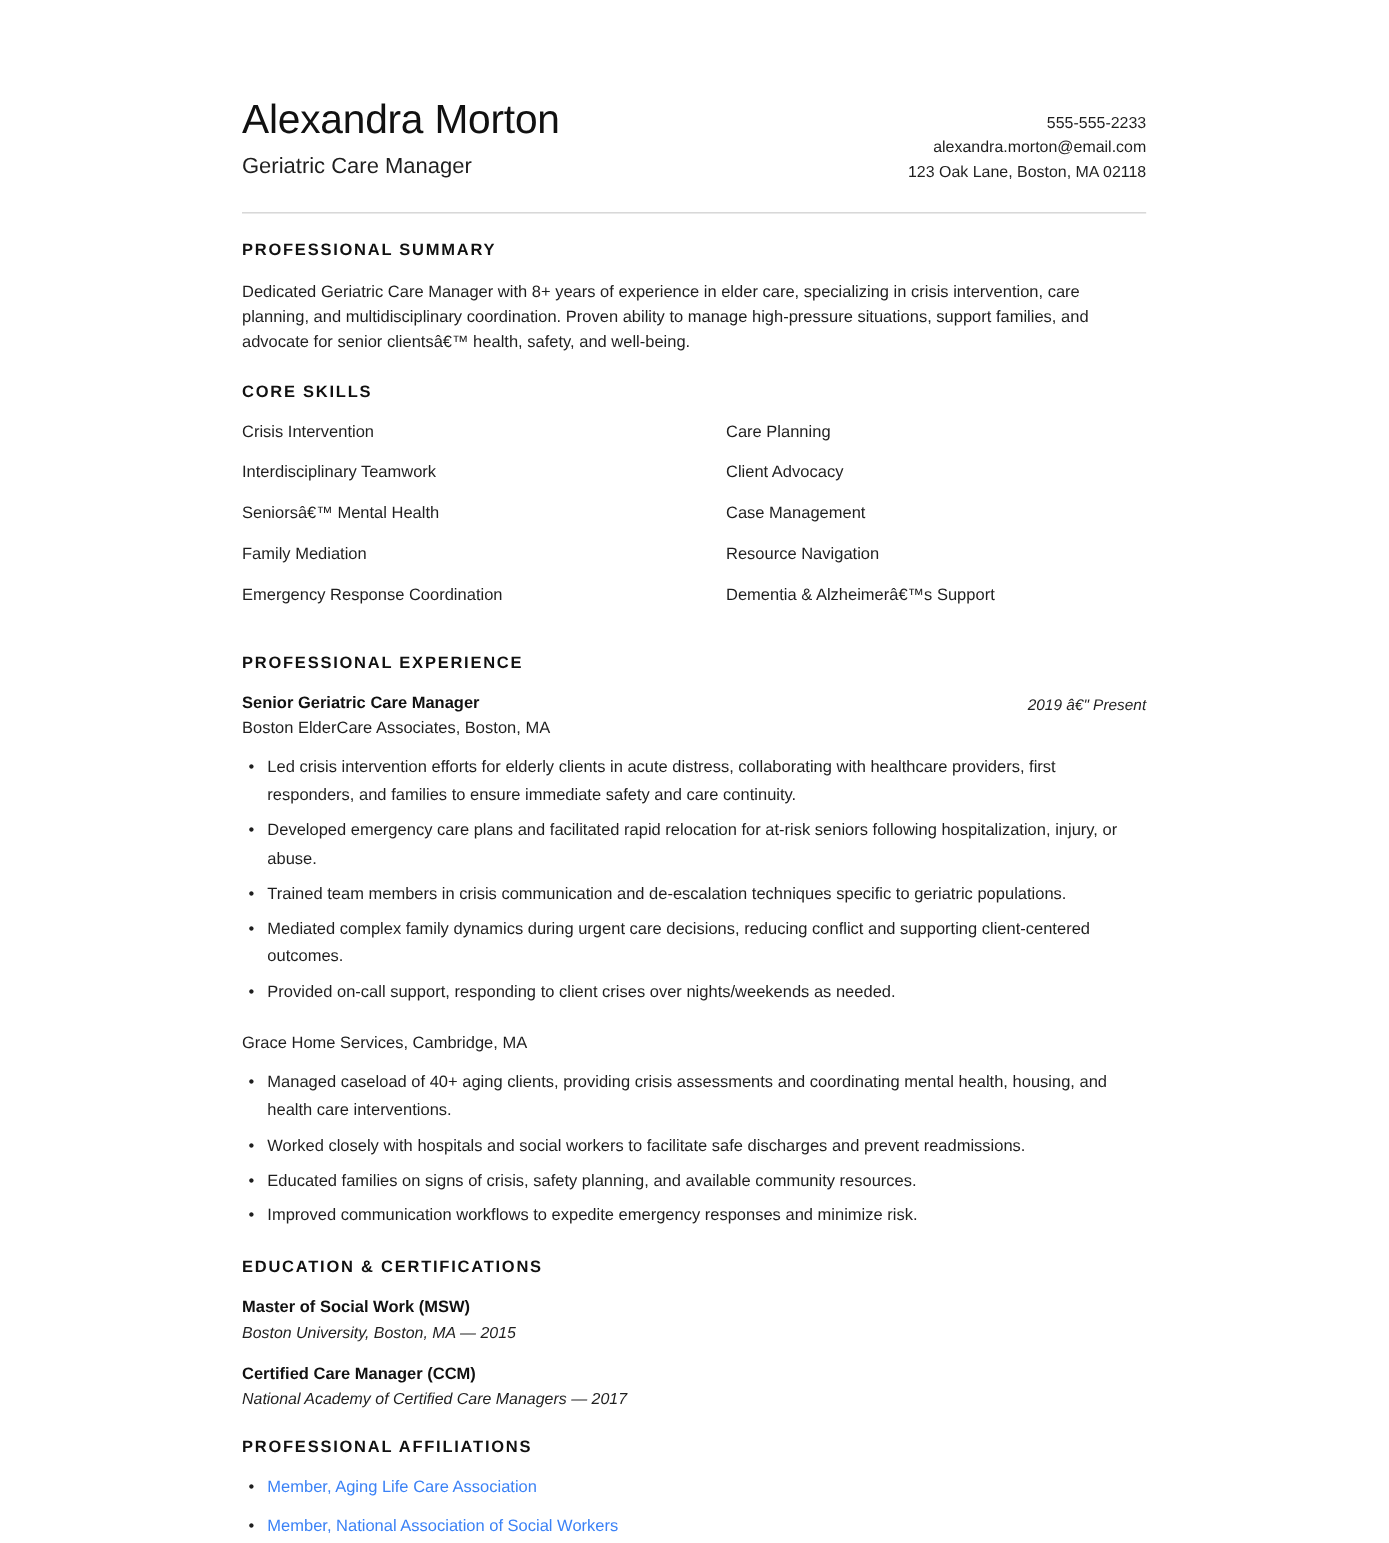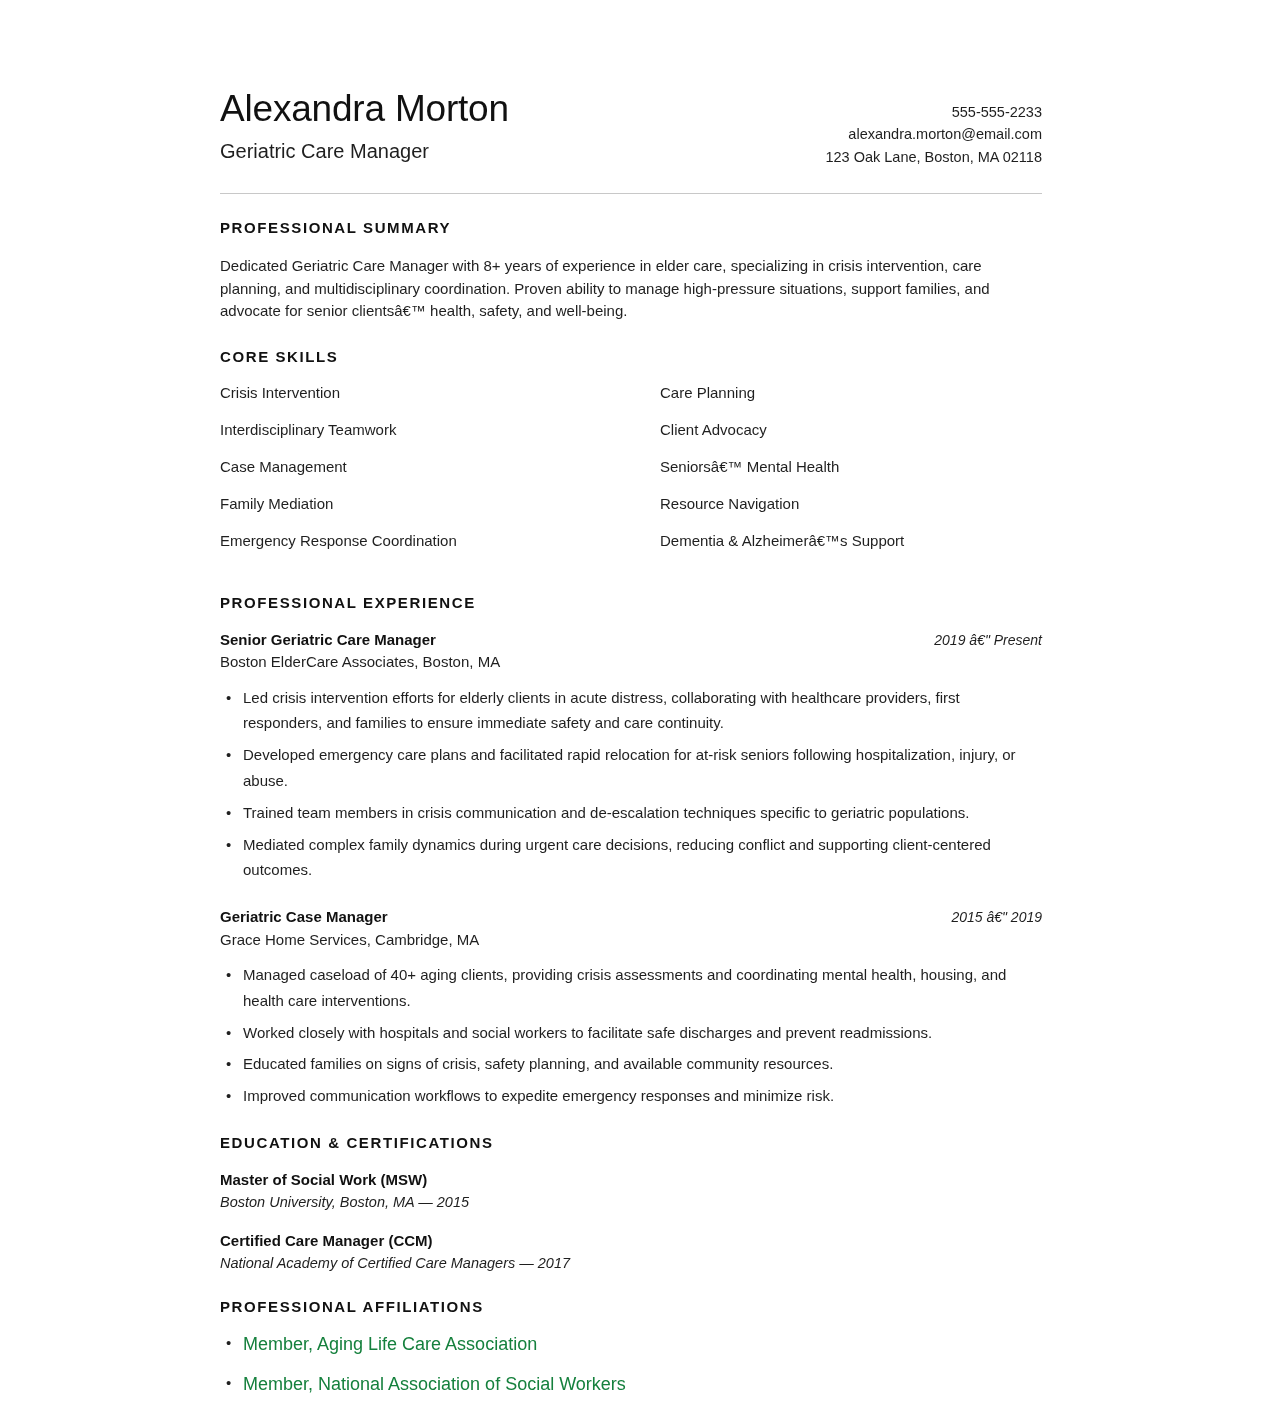--- a/index.html
+++ b/index.html
@@ -166,23 +166,23 @@
   }
 
   
   ul.affiliations {
     list-style: none;
     margin: 0;
     padding: 0;
   }
   ul.affiliations li {
     position: relative;
-    font-size: 18px;
-    line-height: 1.2;
-    color: #15803d;
+    font-size: 15px;
+    line-height: 1.2;
+    color: #3b82f6;
     padding-left: 23px;
     margin-bottom: 18px;
   }
   ul.affiliations li:before {
     content: "\2022";
     position: absolute;
     left: 6px;
     top: 0;
     font-size: 15px;
     line-height: 1.2;
@@ -214,22 +214,22 @@
       <p class="summary-text">Dedicated Geriatric Care Manager with 8+ years of experience in elder care, specializing in crisis intervention, care planning, and multidisciplinary coordination. Proven ability to manage high-pressure situations, support families, and advocate for senior clientsâ€™ health, safety, and well-being.</p>
     </div>
 
     <div class="section">
       <h2 class="section-heading">CORE SKILLS</h2>
       <div class="skills-grid">
         <div class="skill-item">Crisis Intervention</div>
         <div class="skill-item">Care Planning</div>
         <div class="skill-item">Interdisciplinary Teamwork</div>
         <div class="skill-item">Client Advocacy</div>
+        <div class="skill-item">Seniorsâ€™ Mental Health</div>
         <div class="skill-item">Case Management</div>
-        <div class="skill-item">Seniorsâ€™ Mental Health</div>
         <div class="skill-item">Family Mediation</div>
         <div class="skill-item">Resource Navigation</div>
         <div class="skill-item">Emergency Response Coordination</div>
         <div class="skill-item">Dementia &amp; Alzheimerâ€™s Support</div>
       </div>
     </div>
 
     <div class="section">
       <h2 class="section-heading">PROFESSIONAL EXPERIENCE</h2>
 
@@ -237,28 +237,25 @@
         <div class="job-row">
           <div class="job-role">Senior Geriatric Care Manager</div>
           <div class="job-dates">2019 â€" Present</div>
         </div>
         <div class="job-company">Boston ElderCare Associates, Boston, MA</div>
         <ul class="bullets">
           <li>Led crisis intervention efforts for elderly clients in acute distress, collaborating with healthcare providers, first responders, and families to ensure immediate safety and care continuity.</li>
           <li>Developed emergency care plans and facilitated rapid relocation for at-risk seniors following hospitalization, injury, or abuse.</li>
           <li>Trained team members in crisis communication and de-escalation techniques specific to geriatric populations.</li>
           <li>Mediated complex family dynamics during urgent care decisions, reducing conflict and supporting client-centered outcomes.</li>
+          <li>Provided on-call support, responding to client crises over nights/weekends as needed.</li>
         </ul>
       </div>
 
       <div class="job">
-        <div class="job-row">
-          <div class="job-role">Geriatric Case Manager</div>
-          <div class="job-dates">2015 â€" 2019</div>
-        </div>
         <div class="job-company">Grace Home Services, Cambridge, MA</div>
         <ul class="bullets">
           <li>Managed caseload of 40+ aging clients, providing crisis assessments and coordinating mental health, housing, and health care interventions.</li>
           <li>Worked closely with hospitals and social workers to facilitate safe discharges and prevent readmissions.</li>
           <li>Educated families on signs of crisis, safety planning, and available community resources.</li>
           <li>Improved communication workflows to expedite emergency responses and minimize risk.</li>
         </ul>
       </div>
     </div>
 

